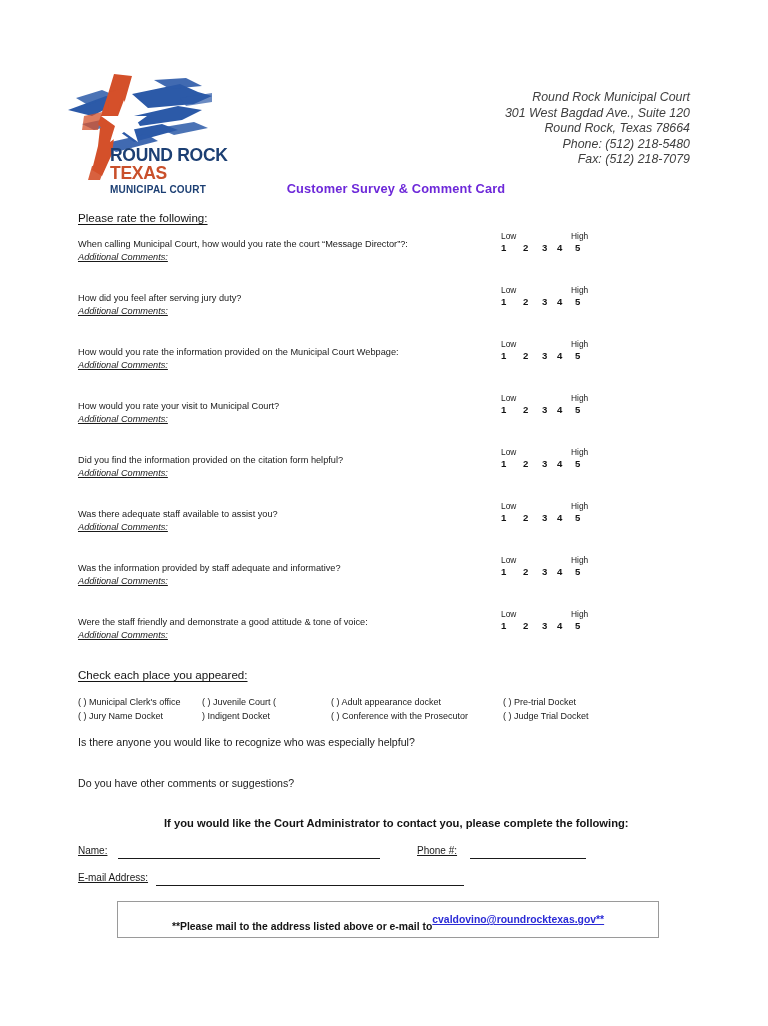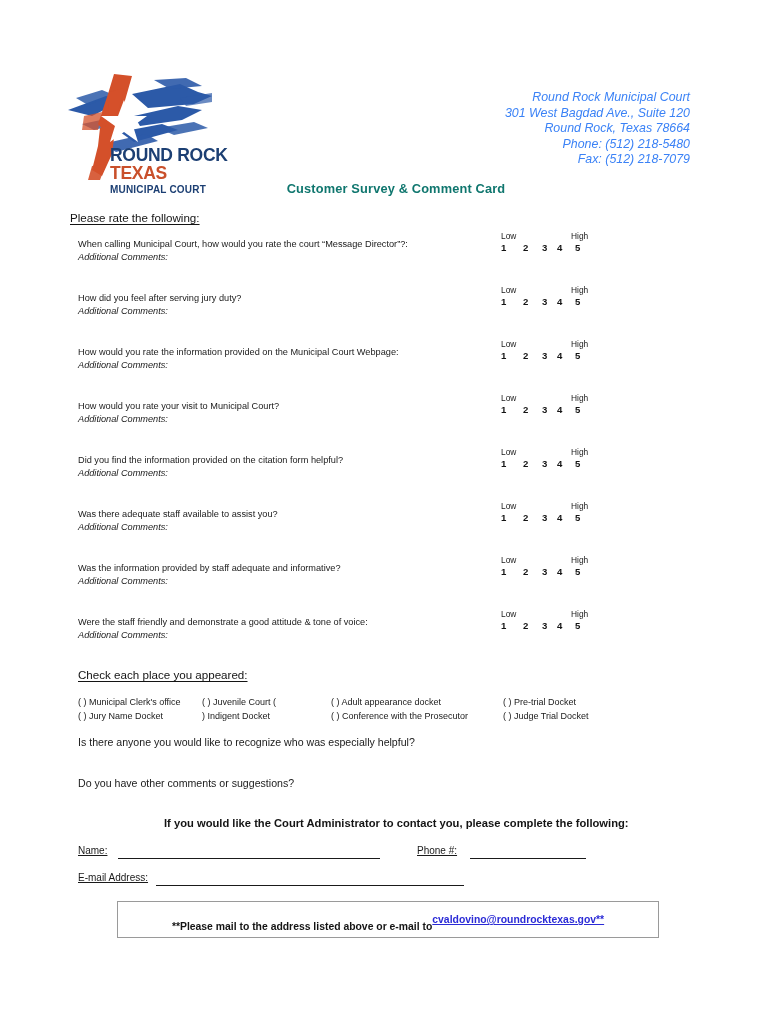--- a/index.html
+++ b/index.html
@@ -69,50 +69,50 @@
 
   .address {
     position: absolute;
     right: 78px;
     top: 90px;
     text-align: right;
     font-family: "Liberation Sans", sans-serif;
     font-style: italic;
     font-size: 12.4px;
     line-height: 15.6px;
-    color: #3b82f6;
+    color: #404040;
     white-space: nowrap;
   }
 
   .doc-title {
     position: absolute;
     left: 0;
     right: 0;
     top: 181px;
     text-align: center;
     font-family: "Liberation Sans", sans-serif;
     font-weight: bold;
     font-size: 12.8px;
     letter-spacing: 0.15px;
-    color: #0f766e;
+    color: #6d28d9;
   }
   
   .doc-title span { position: relative; left: 12px; }
 
   
   .sec-heading {
     position: absolute;
     font-family: "Liberation Sans", sans-serif;
     font-size: 11.6px;
     color: #141414;
     text-decoration: underline;
     text-underline-offset: 2px;
     white-space: nowrap;
   }
-  #rate-heading { left: 70px; top: 211px; }
+  #rate-heading { left: 78px; top: 211px; }
   #check-heading { left: 78px; top: 668px; }
 
   
   .q-row {
     position: absolute;
     left: 78px;
     width: 620px;
     height: 46px;
   }
   .q-text {
@@ -128,20 +128,21 @@
   .q-comments {
     position: absolute;
     left: 0;
     top: 13px;
     font-family: "Liberation Sans", sans-serif;
     font-style: italic;
     font-size: 9.2px;
     line-height: 12px;
     color: #1a1a1a;
     white-space: nowrap;
+    text-decoration: underline;
   }
 
   .scale {
     position: absolute;
     left: 423px;
     top: -7px;
     width: 92px;
     height: 28px;
   }
   .scale-labels {

